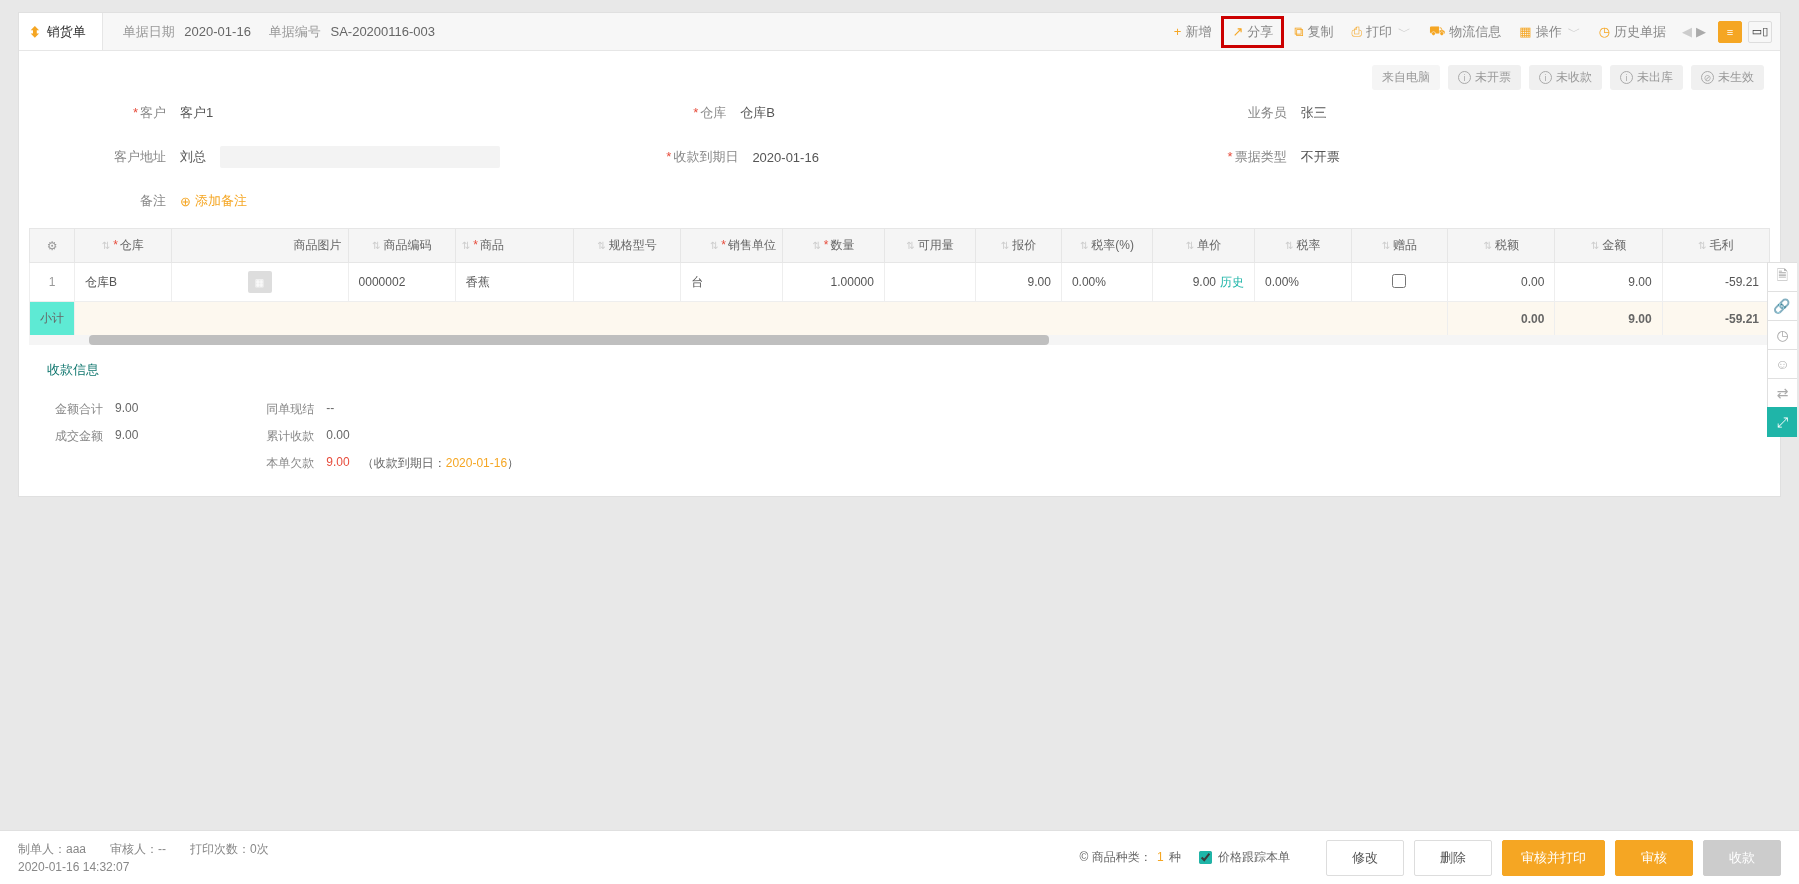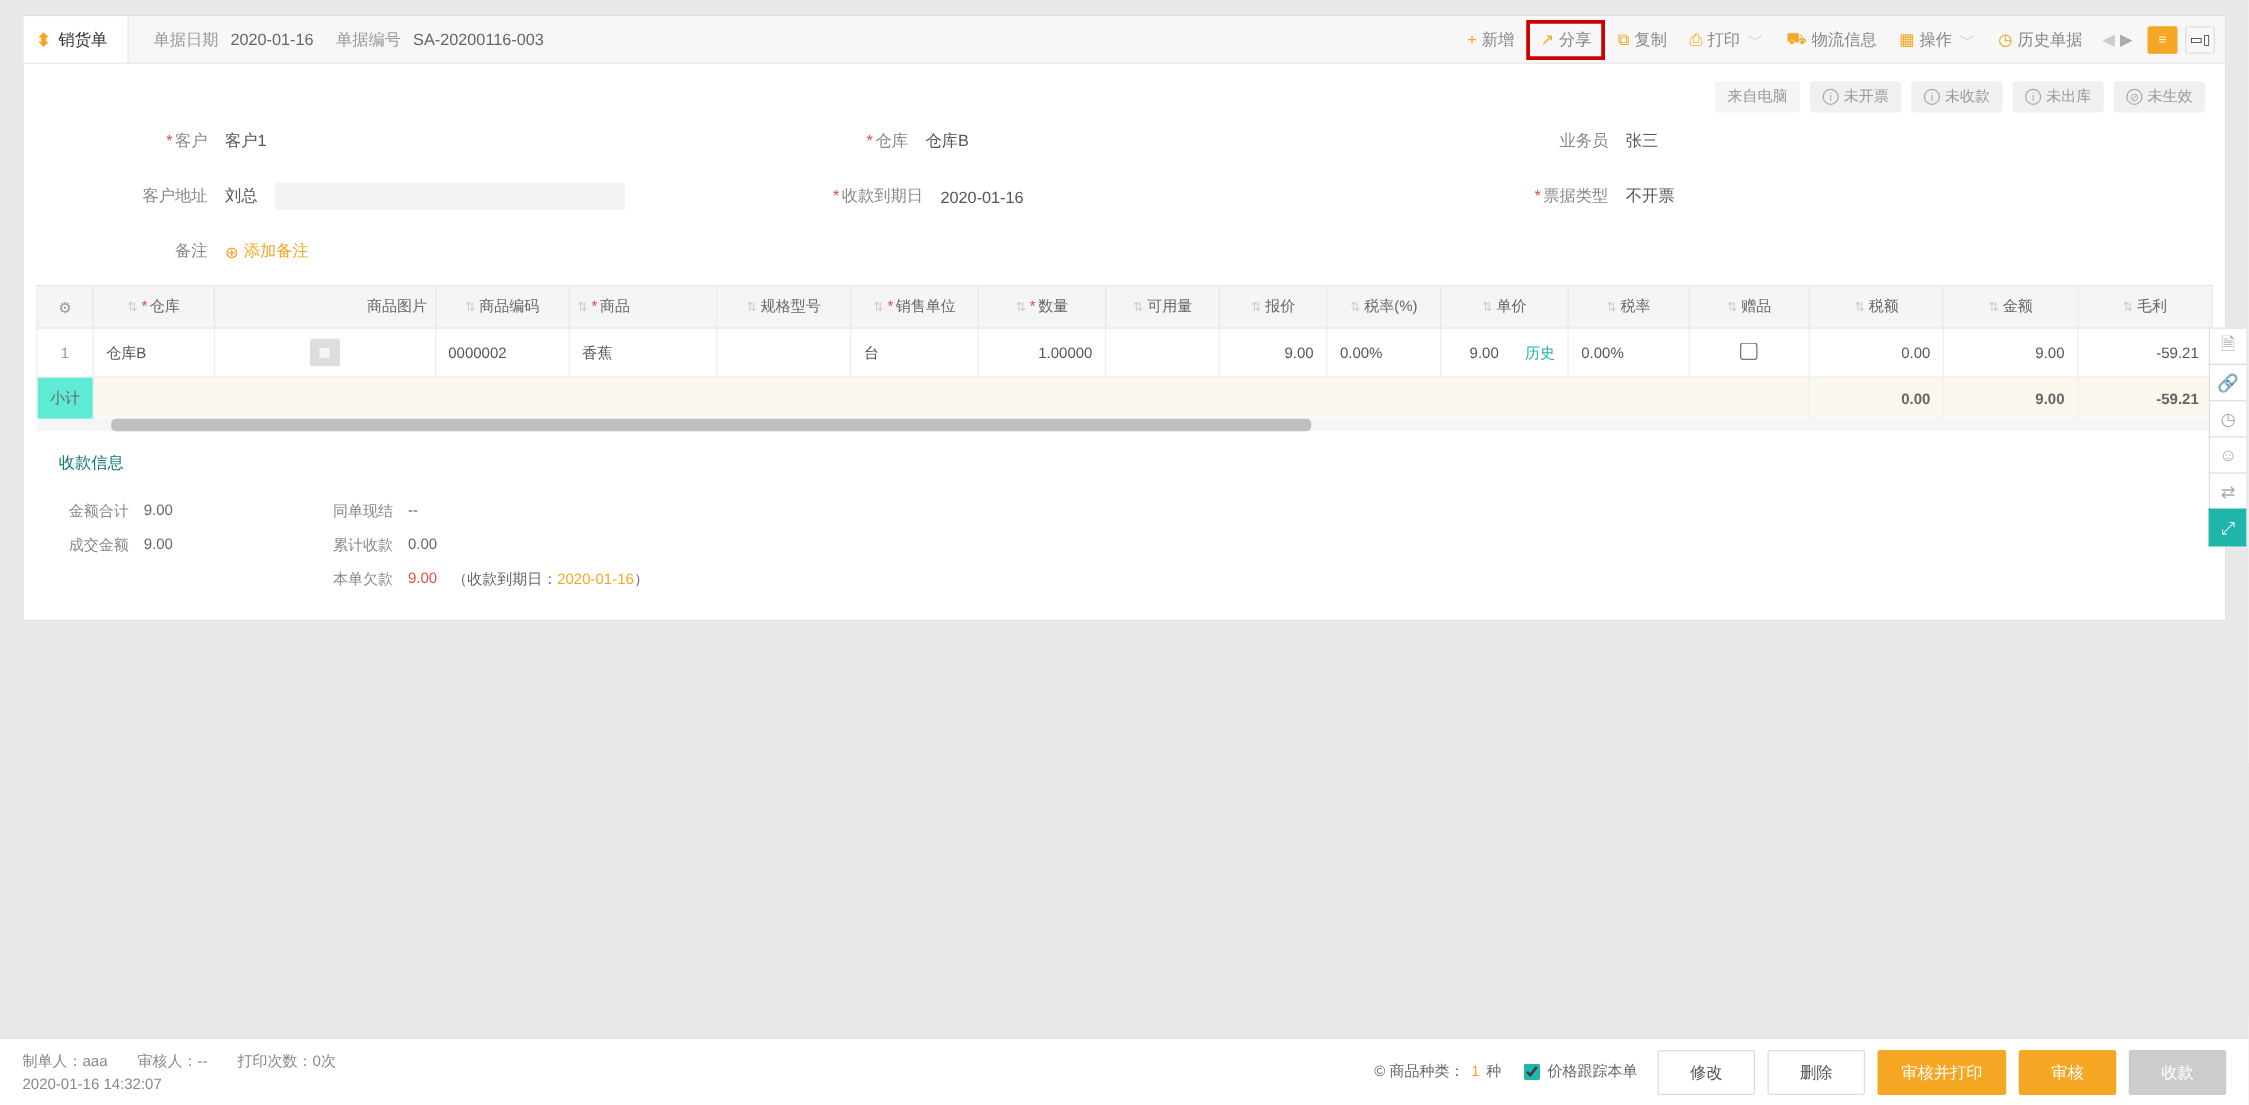--- a/index.html
+++ b/index.html
@@ -178,21 +178,21 @@
     }
     .th-sort { color: #ccc; font-size: 10px; margin-right: 3px; }
     .th-req { color: #e74c3c; margin-right: 2px; }
     .subtotal-row td {
       background: #fdf8ef;
       font-weight: bold;
       color: #666;
     }
     .subtotal-row td:first-child { background: #5eead4; font-weight: normal;}
     .num-cell { text-align: right; }
-    .history-link { color: #1fb5a8; cursor: pointer; margin-left: 21px; text-align: center;}
+    .history-link { color: #1fb5a8; cursor: pointer; margin-left: 4px; text-align: center;}
     .gear-cell {
       width: 40px;
       text-align: center;
       color: #999;
     }
     .chk { width: 14px; height: 14px; }
     .imgph {
       width: 24px; height: 22px; background: #ddd; margin: 0 auto; border-radius: 2px;
       display:flex; align-items:center; justify-content:center; color:#fff; font-size:10px;
     }
@@ -296,21 +296,21 @@
     .footer-center .count { color: #f5a623; margin: 0 2px;}
     .footer-chk {
       display: flex;
       align-items: center;
       gap: 6px;
     }
     .footer-chk input { accent-color: #1fb5a8;}
     .footer-buttons {
       display: flex;
       gap: 10px;
-      margin-left: 16px;
+      margin-left: 36px;
     }
     .fbtn {
       min-width: 78px;
       padding: 8px 18px;
       border: 1px solid #ddd;
       background: #fff;
       color: #555;
       border-radius: 2px;
       cursor: pointer;
       font-size: 13px;
@@ -477,21 +477,21 @@
           <col style="width:100px">
       </colgroup>
       <thead>
         <tr>
           <th class="gear-cell">⚙</th>
           <th><span class="th-sort">⇅</span><span class="th-req">*</span><span>仓库</span></th>
           <th style="text-align:right; padding-left:30px;"><span>商品图片</span></th>
           <th><span class="th-sort">⇅</span><span>商品编码</span></th>
           <th style="text-align:left"><span class="th-sort">⇅</span><span class="th-req">*</span><span>商品</span></th>
           <th><span class="th-sort">⇅</span><span>规格型号</span></th>
-          <th style="text-align:center"><span class="th-sort">⇅</span><span class="th-req">*</span><span>销售单位</span></th>
+          <th style="text-align:right"><span class="th-sort">⇅</span><span class="th-req">*</span><span>销售单位</span></th>
           <th><span class="th-sort">⇅</span><span class="th-req">*</span><span>数量</span></th>
           <th><span class="th-sort">⇅</span><span>可用量</span></th>
           <th><span class="th-sort">⇅</span><span>报价</span></th>
           <th><span class="th-sort">⇅</span><span>税率(%)</span></th>
           <th><span class="th-sort">⇅</span><span>单价</span></th>
           <th><span class="th-sort">⇅</span><span>税率</span></th>
           <th><span class="th-sort">⇅</span><span>赠品</span></th>
           <th><span class="th-sort">⇅</span><span>税额</span></th>
           <th><span class="th-sort">⇅</span><span>金额</span></th>
           <th><span class="th-sort">⇅</span><span>毛利</span></th>

